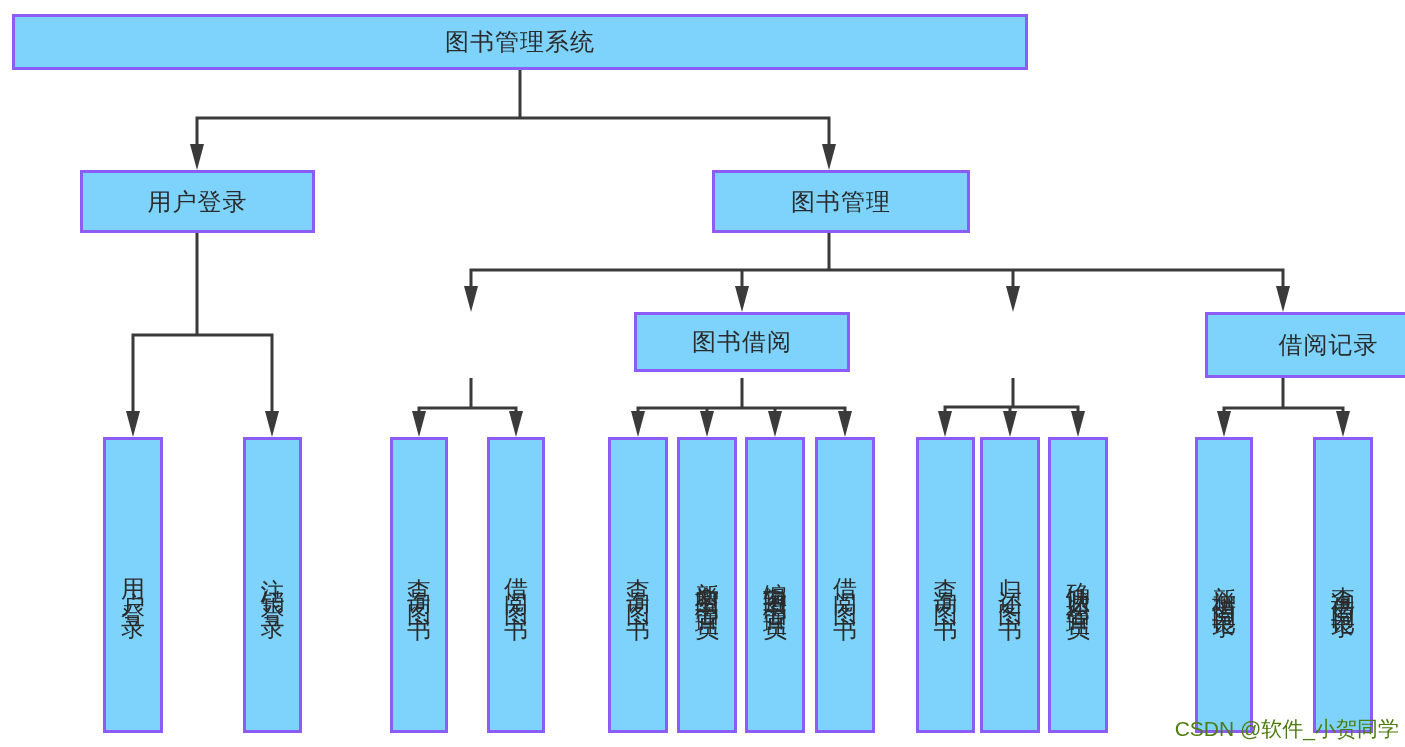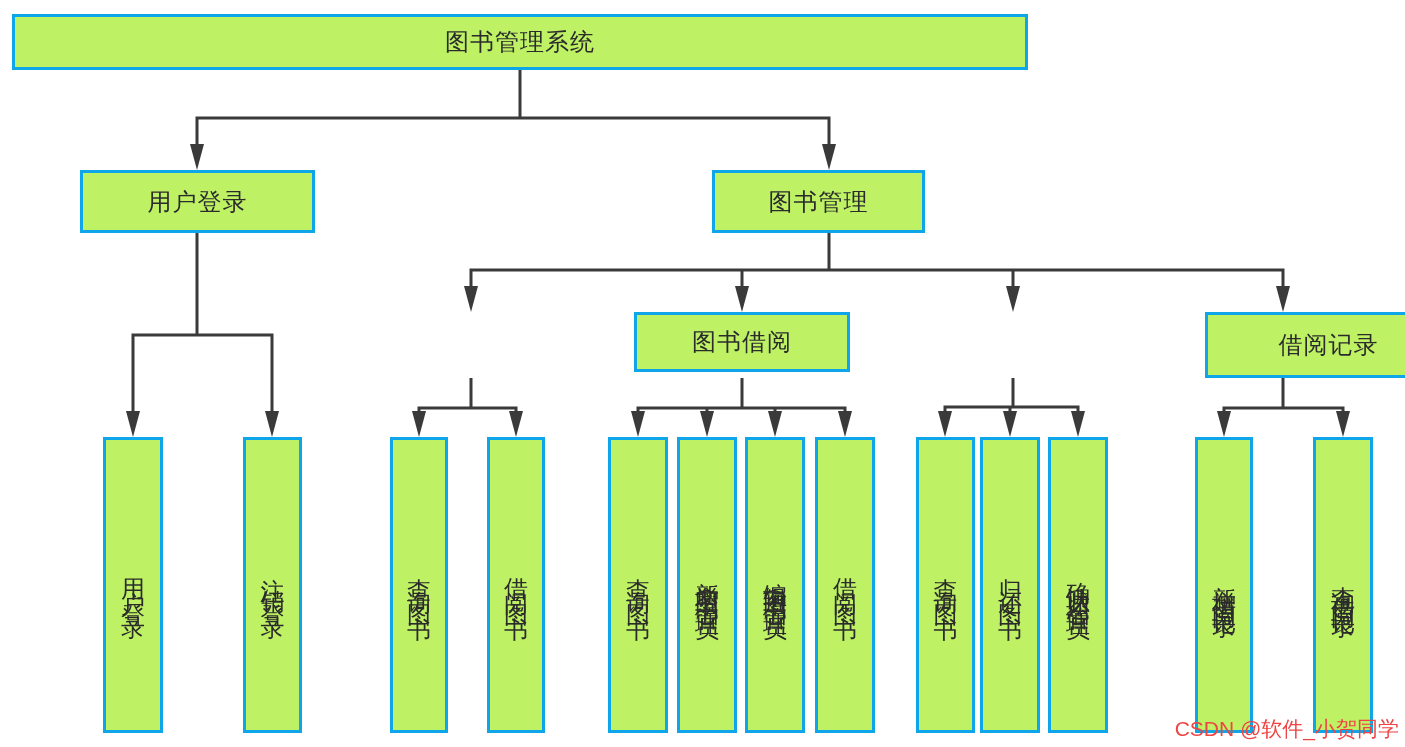--- a/index.html
+++ b/index.html
@@ -4,37 +4,37 @@
 <style>
   html, body { margin:0; padding:0; background:#ffffff; }
   #canvas {
     position:relative; width:1405px; height:747px; overflow:hidden;
     font-family:"Liberation Sans","DejaVu Sans",sans-serif;
     background:#ffffff;
   }
   #edges { position:absolute; left:0; top:0; pointer-events:none; }
   .box {
     position:absolute; box-sizing:border-box;
-    border:3px solid #0ea5e9; background:#bef264;
+    border:3px solid #8b5cf6; background:#7dd3fc;
     display:flex; align-items:center; justify-content:center;
   }
   .hlabel {
     font-size:24px; color:#2b2b2b; white-space:nowrap; letter-spacing:1px;
   }
   .leaf { top:437px; height:296px; }
   .vlabel {
     writing-mode:vertical-rl; text-orientation:mixed;
     font-size:24px; color:#2b2b2b; white-space:nowrap; line-height:1;
   }
   .ls4 { letter-spacing:13px; }
   .ls6 { letter-spacing:6px;  }
   .ls9 { letter-spacing:5px;  }
   #watermark {
     position:absolute; right:6px; bottom:4px;
-    font-size:21px; color:#ef4444; white-space:nowrap; z-index:5;
+    font-size:21px; color:#4d7c0f; white-space:nowrap; z-index:5;
   }
 </style>
 </head>
 <body>
 
 <div id="canvas">
 
   <svg id="edges" width="1405" height="747" viewBox="0 0 1405 747">
     <g stroke="#3a3a3a" stroke-width="3" fill="none">
       <path d="M520 70 V118 M195.5 118 H830.5 M197 118 V146 M829 118 V146"></path>
@@ -68,21 +68,21 @@
     </g>
   </svg>
 
   <div class="box" style="left:12px; top:14px; width:1016px; height:56px;">
     <span class="hlabel">图书管理系统</span>
   </div>
 
   <div class="box" style="left:80px; top:170px; width:235px; height:63px;">
     <span class="hlabel">用户登录</span>
   </div>
-  <div class="box" style="left:712px; top:170px; width:213px; height:63px;">
+  <div class="box" style="left:712px; top:170px; width:258px; height:63px;">
     <span class="hlabel">图书管理</span>
   </div>
 
   <div class="box" style="left:634px; top:312px; width:216px; height:60px;">
     <span class="hlabel">图书借阅</span>
   </div>
   <div class="box" style="left:1205px; top:312px; width:247px; height:66px;">
     <span class="hlabel">借阅记录</span>
   </div>
 

